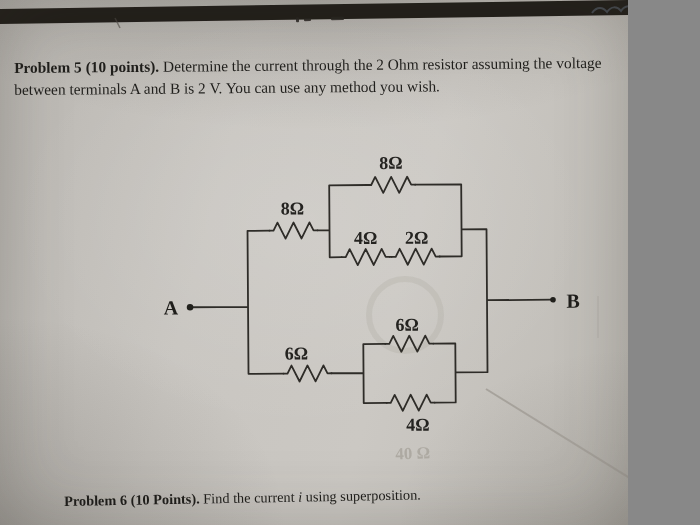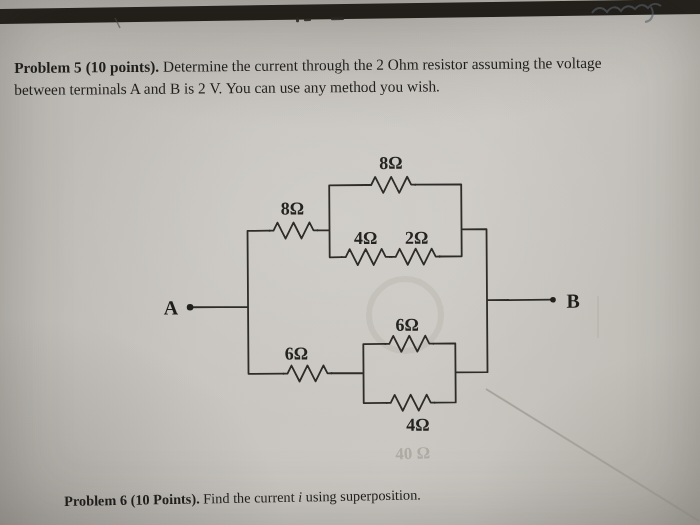--- a/index.html
+++ b/index.html
@@ -1,17 +1,17 @@
 <!DOCTYPE html>
 <html><head>
 <meta charset="utf-8">
 <style>
   html,body { margin:0; padding:0; background:#888; }
   .photo {
-    position:relative; width:700px; height:525px; overflow:hidden;
+    position:relative; width:628px; height:525px; overflow:hidden;
     font-family:"Liberation Serif", serif; color:#1d1c19;
     background:
       radial-gradient(ellipse 420px 300px at 48% 42%, rgba(255,255,255,.13), rgba(255,255,255,0) 70%),
       radial-gradient(ellipse 520px 380px at 0% 100%, rgba(60,56,50,.22), rgba(60,56,50,0) 55%),
       radial-gradient(ellipse 420px 320px at 100% 100%, rgba(60,56,50,.15), rgba(60,56,50,0) 55%),
       radial-gradient(ellipse 640px 210px at 50% 0%, rgba(60,56,50,.17), rgba(60,56,50,0) 62%),
       linear-gradient(105deg, #b9b6b1, #c8c5c0 35%, #cbc8c3 62%, #bdbab4 100%);
   }
   .vignette { position:absolute; inset:0; box-shadow:inset 0 0 70px rgba(55,50,44,.28); pointer-events:none; }
   .topbar {

